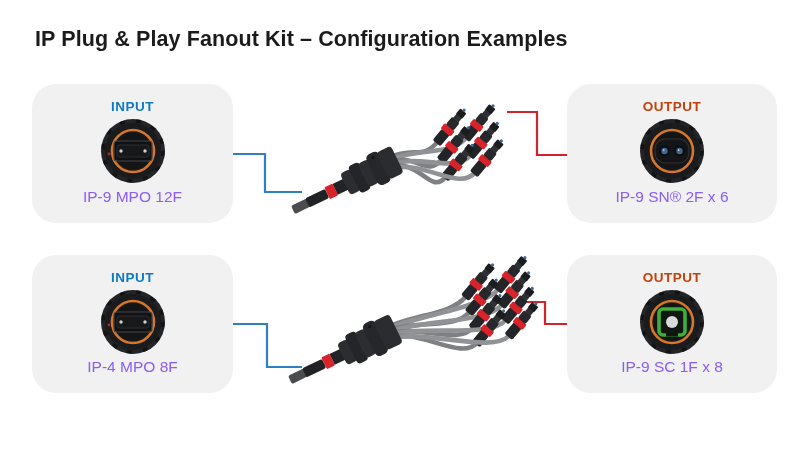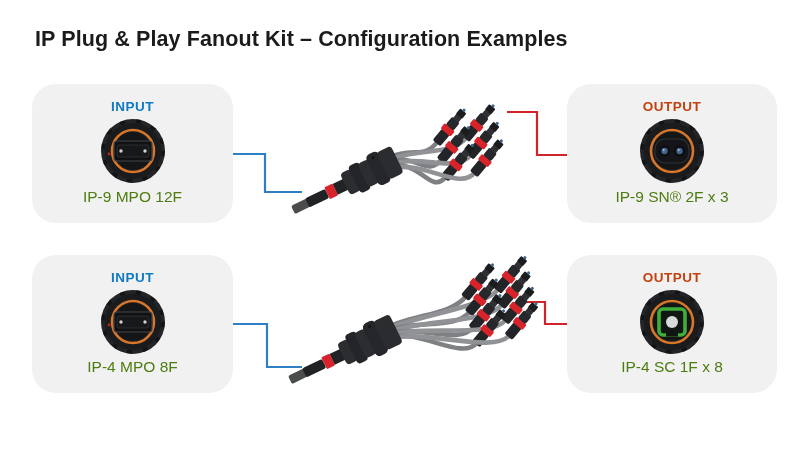--- a/index.html
+++ b/index.html
@@ -22,21 +22,21 @@
   }
   .card-r0-in  { left:32px;  top:84px;  width:201px; height:139px; }
   .card-r0-out { left:567px; top:84px;  width:210px; height:139px; }
   .card-r1-in  { left:32px;  top:255px; width:201px; height:138px; }
   .card-r1-out { left:567px; top:255px; width:210px; height:138px; }
 
   .role-label { font-size:13.5px; font-weight:700; letter-spacing:0.5px; }
   .role-input  { color:#0e7ac4; }
   .role-output { color:#c2410c; }
 
-  .conn-label { font-size:15.5px; color:#4d7c0f; white-space:nowrap; }
+  .conn-label { font-size:15.5px; color:#8b5cf6; white-space:nowrap; }
 
   .conn-icon { width:68px; height:68px; display:block; margin:-2px 0; }
 
   svg.cable { position:absolute; overflow:visible; }
   .cable-r0 { left:230px; top:80px; }
   .cable-r1 { left:225px; top:248px; }
 
   .blue-line { fill:none; stroke:#2e7fc4; stroke-width:2.2; }
   .red-line  { fill:none; stroke:#d2232a; stroke-width:2.2; }
 </style>
@@ -73,21 +73,21 @@
       <circle r="18.5" fill="#141517"></circle>
       <circle r="21" fill="none" stroke="#d8762a" stroke-width="2.6"></circle>
       <rect x="-17" y="-12" width="34" height="24" rx="10" fill="#141518" stroke="#303134" stroke-width="1.2"></rect>
       <circle cx="-7.5" cy="0" r="5.6" fill="#0c0d0f"></circle>
         <circle cx="7.5" cy="0" r="5.6" fill="#0c0d0f"></circle>
       <circle cx="-7.5" cy="0" r="3.2" fill="#41658d"></circle>
         <circle cx="7.5" cy="0" r="3.2" fill="#41658d"></circle>
       <circle cx="-8.3" cy="-0.9" r="0.9" fill="#c8d2de"></circle>
         <circle cx="6.7" cy="-0.9" r="0.9" fill="#c8d2de"></circle>
     </svg>
-    <div class="conn-label">IP-9 SN® 2F x 3</div>
+    <div class="conn-label">IP-9 SN® 2F x 6</div>
   </div>
 
   <svg class="cable cable-r0" width="340" height="150" viewBox="0 0 340 150">
     <polyline class="blue-line" points="3,74 35,74 35,112 72,112"></polyline>
     <polyline class="red-line" points="277,32 307,32 307,75 337,75"></polyline>
     <g transform="translate(63,130) rotate(-26)">
       <g>
           <path d="M 100 -5.0 C 138 -7.0, 136 13.0, 160 2.0" fill="none" stroke="#7e8083" stroke-width="4.6" stroke-linecap="round"></path>
           <g transform="translate(160,2.0) rotate(-24)">
             <rect x="-2" y="-5" width="15" height="10" rx="2" fill="#232428"></rect>
@@ -181,21 +181,21 @@
       <circle r="32" fill="#232427"></circle>
         <circle r="28" fill="#1a1b1d"></circle>
       <circle r="30" fill="none" stroke="#121315" stroke-width="3.4" stroke-dasharray="5 11"></circle>
       <circle r="18.5" fill="#141517"></circle>
       <circle r="21" fill="none" stroke="#d8762a" stroke-width="2.6"></circle>
       <rect x="-13" y="-13" width="26" height="26" rx="4" fill="#101711" stroke="#3fae3a" stroke-width="3.6"></rect>
       <rect x="-5" y="9" width="10" height="6" fill="#12181ا" opacity="0"></rect>
       <rect x="-6" y="9.5" width="12" height="5" fill="#101711"></rect>
       <circle r="6" fill="#d8d9da"></circle>
     </svg>
-    <div class="conn-label">IP-4 SC 1F x 8</div>
+    <div class="conn-label">IP-9 SC 1F x 8</div>
   </div>
 
   <svg class="cable cable-r1" width="350" height="172" viewBox="0 0 350 172">
     <polyline class="blue-line" points="8,76 42,76 42,119 77,119"></polyline>
     <polyline class="red-line" points="302,54 320,54 320,76 342,76"></polyline>
     <g transform="translate(65,132) rotate(-26)">
       <g>
           <path d="M 100 -5.0 C 138 -7.0, 171 13.0, 195 2.0" fill="none" stroke="#7e8083" stroke-width="4.6" stroke-linecap="round"></path>
           <g transform="translate(195,2.0) rotate(-24)">
             <rect x="-2" y="-5" width="15" height="10" rx="2" fill="#232428"></rect>

